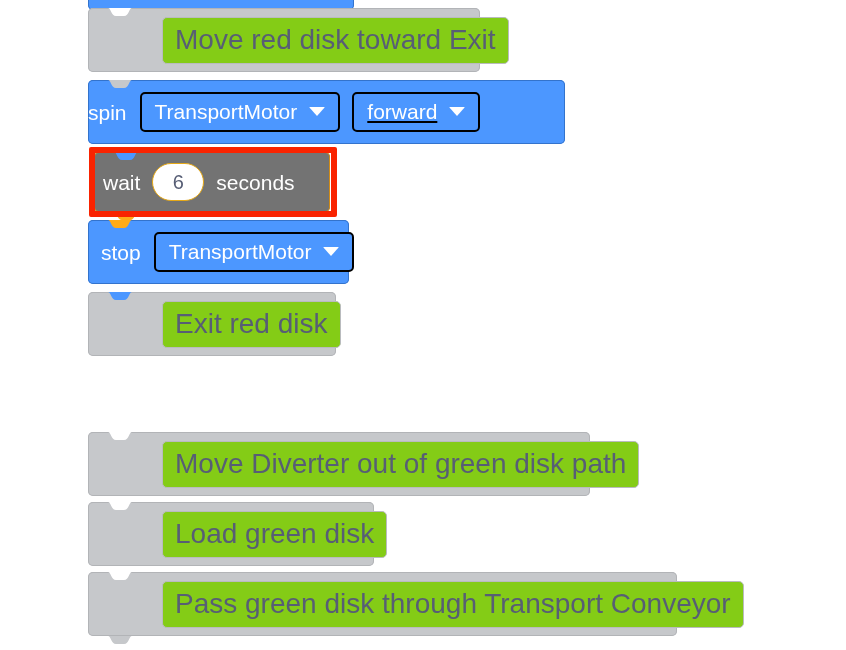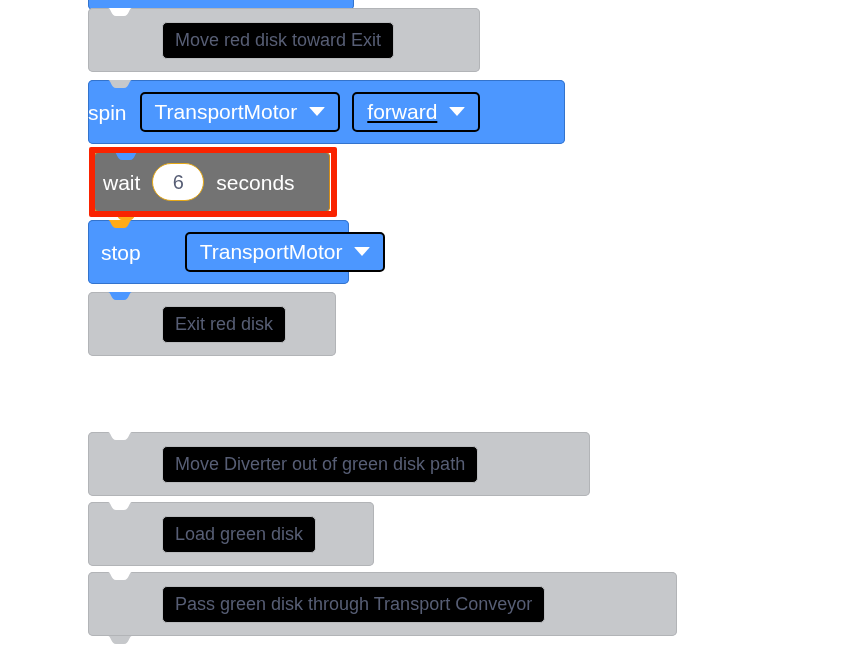--- a/index.html
+++ b/index.html
@@ -104,25 +104,25 @@
     align-items: center;
     justify-content: center;
     color: #575E75;
     font-size: 20px;
     padding: 0 12px;
     box-sizing: border-box;
   }
 
   
   .grey-field {
-    background: #000000;
+    background: #84cc16;
     border: 1px solid #B9BBBE;
     border-radius: 5px;
     color: #575E75;
-    font-size: 18px;
+    font-size: 28px;
     line-height: 1;
     padding: 8px 12px 9px 12px;
     white-space: nowrap;
     box-sizing: border-box;
   }
 
   
   #highlight-box {
     position: absolute;
     border: 6px solid #F92300;
@@ -173,21 +173,21 @@
     <svg class="notch-bottom" viewBox="0 0 32 9" preserveAspectRatio="none">
       <path d="M0 0 H4 C7 0 7 8 12 8 H20 C25 8 25 0 28 0 H32 V0 H0 Z" fill="#FFAB19"></path>
     </svg>
     <div class="blk-label" style="margin-left:9px; padding-right:0;">wait</div>
     <div class="num-input" style="margin-left:12px;">6</div>
     <div class="blk-label" style="margin-left:12px;">seconds</div>
   </div>
 
   <div id="highlight-box" style="left:89px; top:147px; width:248px; height:70px;"></div>
 
-  <div class="block b-blue" style="left:88px; top:220px; width:261px; height:64px;gap:31px;">
+  <div class="block b-blue" style="left:88px; top:220px; width:261px; height:64px;">
     <svg class="notch-top" viewBox="0 0 32 9" preserveAspectRatio="none">
       <path d="M0 0 H4 C7 0 7 8 12 8 H20 C25 8 25 0 28 0 H32 V0 H0 Z" fill="#FFAB19"></path>
     </svg>
     <div class="blk-label" style="margin-left:13px;">stop</div>
     <div class="dropdown" style="margin-left:5px;">
       <span class="dd-text">TransportMotor</span>
       <span class="dd-arrow"></span>
     </div>
   </div>
 

